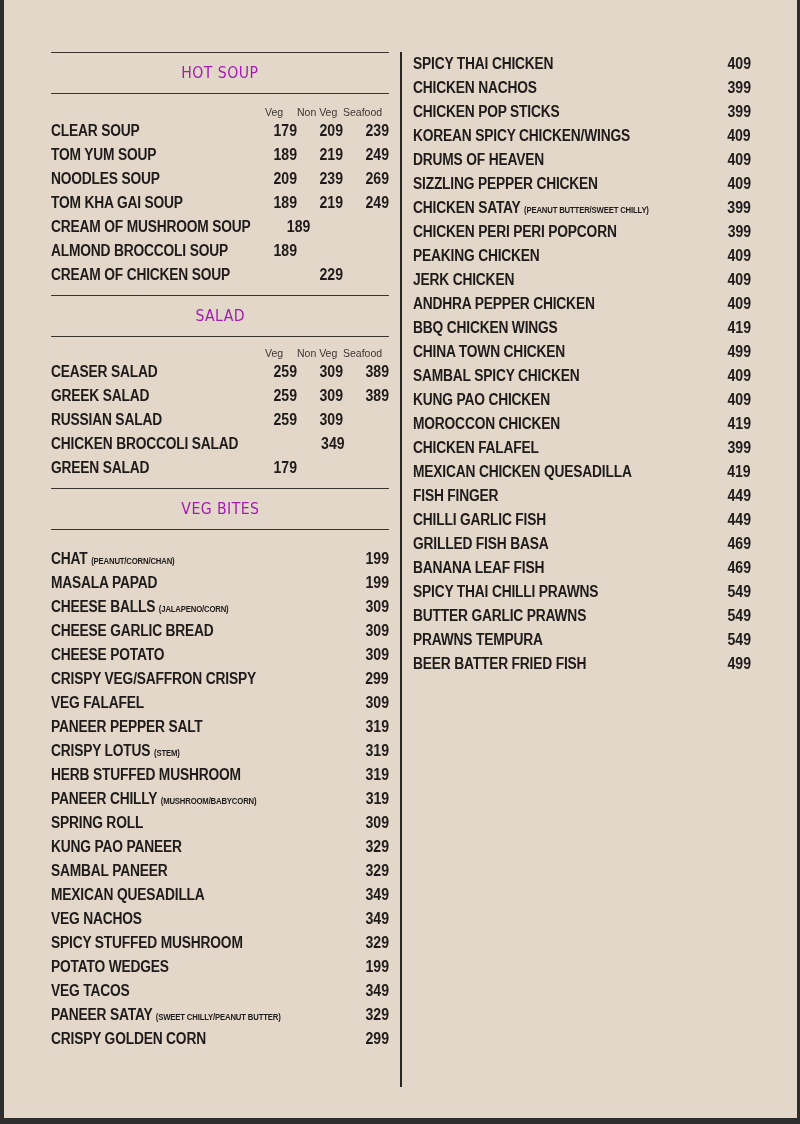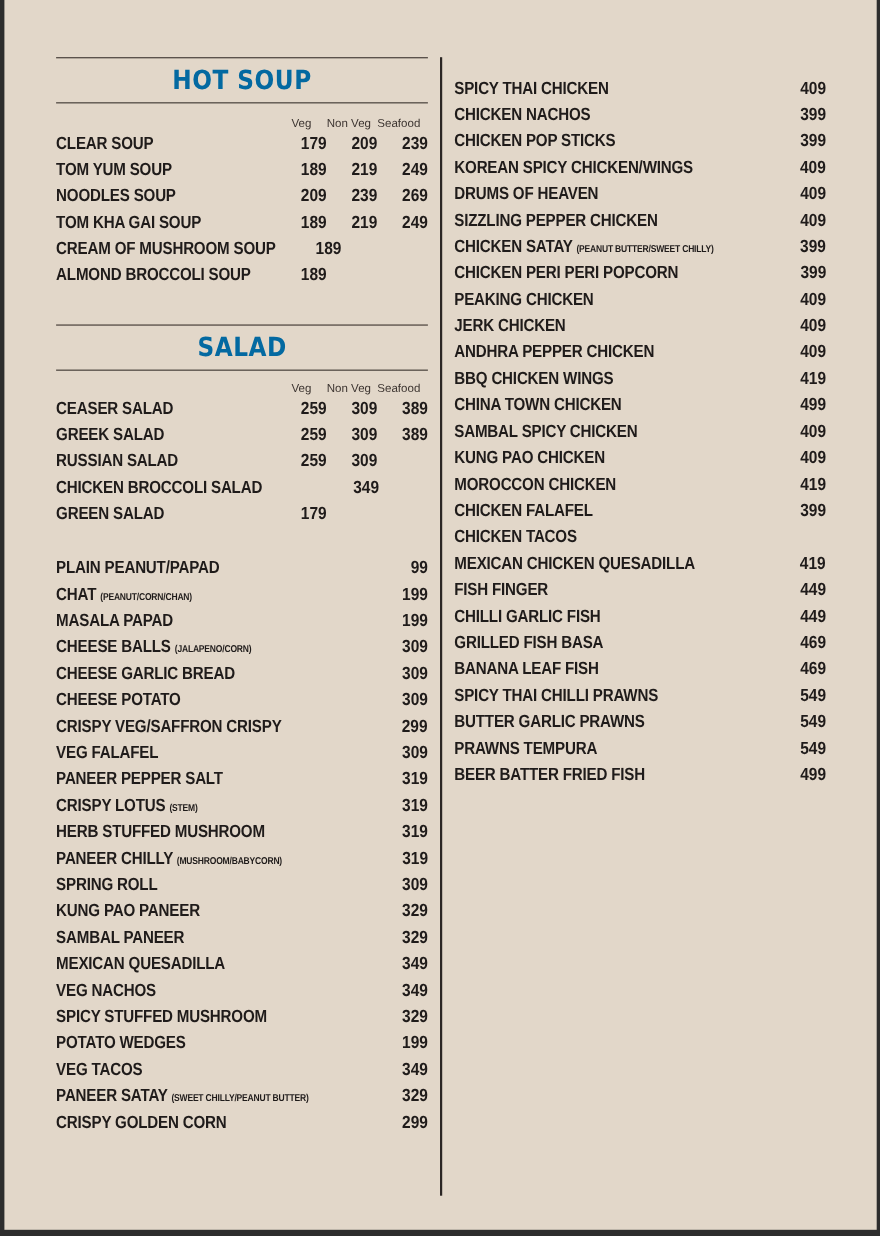--- a/index.html
+++ b/index.html
@@ -17,24 +17,24 @@
   .col-right { left:409px; width:338px; }
   .vdivider {
     position:absolute; left:396px; top:52px; width:2px; height:1035px;
     background:#2b2624;
   }
   .section-head {
     position:relative;
     border-top:1.6px solid #3a322d;
     border-bottom:1.6px solid #3a322d;
     text-align:center;
-    color:#0369a1;
+    color:#a21caf;
     font-family:"DejaVu Sans", sans-serif;
-    font-weight:bold;
-    font-size:24px;
+    font-weight:normal;
+    font-size:16px;
     letter-spacing:0.5px;
     transform-origin:center;
   }
   .section-head span {
     display:inline-block; transform:scaleX(0.88);
   }
   .col-head-row {
     display:flex; justify-content:flex-end;
     color:#3d3531; font-size:10.5px; height:14px; line-height:14px;
   }
@@ -106,20 +106,26 @@
             <div class="price p-veg">189</div>
             <div class="price p-nonveg"></div>
             <div class="price p-sea"></div>
           </div>
           <div class="row">
             <div class="name">ALMOND BROCCOLI SOUP</div>
             <div class="price p-veg">189</div>
             <div class="price p-nonveg"></div>
             <div class="price p-sea"></div>
           </div>
+          <div class="row">
+            <div class="name">CREAM OF CHICKEN SOUP</div>
+            <div class="price p-veg"></div>
+            <div class="price p-nonveg">229</div>
+            <div class="price p-sea"></div>
+          </div>
         </div>
     </div>
 
     <div style="position:absolute;top:295px;left:0;width:338px;">
       <div class="section-head" style="height:40px;line-height:40px;"><span>SALAD</span></div>
       <div class="col-head-row" style="margin-top:9px;">
         <div class="ch ch-veg">Veg</div>
         <div class="ch ch-nonveg">Non Veg</div>
         <div class="ch ch-sea">Seafood</div>
       </div>
@@ -151,25 +157,22 @@
           <div class="row">
             <div class="name">GREEN SALAD</div>
             <div class="price p-veg">179</div>
             <div class="price p-nonveg"></div>
             <div class="price p-sea"></div>
           </div>
         </div>
     </div>
 
     <div style="position:absolute;top:488px;left:0;width:338px;">
+      <div class="section-head" style="height:40px;line-height:40px;"><span>VEG BITES</span></div>
       <div id="veg-bites-rows" style="margin-top:17px;">
-          <div class="row">
-            <div class="name"><span>PLAIN PEANUT/PAPAD</span></div>
-            <div class="price p-single">99</div>
-          </div>
           <div class="row">
             <div class="name"><span>CHAT</span> <span class="note">(PEANUT/CORN/CHAN)</span></div>
             <div class="price p-single">199</div>
           </div>
           <div class="row">
             <div class="name"><span>MASALA PAPAD</span></div>
             <div class="price p-single">199</div>
           </div>
           <div class="row">
             <div class="name"><span>CHEESE BALLS</span> <span class="note">(JALAPENO/CORN)</span></div>
@@ -248,21 +251,21 @@
             <div class="price p-single">299</div>
           </div>
         </div>
     </div>
   </div>
 
   <div class="vdivider"></div>
 
   <div class="col col-right">
     <div style="position:absolute;top:52px;left:0;width:338px;">
-      <div id="non-veg-bites-rows" style="margin-top:17px;">
+      <div id="non-veg-bites-rows" style="margin-top:0;">
           <div class="row">
             <div class="name"><span>SPICY THAI CHICKEN</span></div>
             <div class="price p-single">409</div>
           </div>
           <div class="row">
             <div class="name"><span>CHICKEN NACHOS</span></div>
             <div class="price p-single">399</div>
           </div>
           <div class="row">
             <div class="name"><span>CHICKEN POP STICKS</span></div>
@@ -316,24 +319,20 @@
             <div class="name"><span>KUNG PAO CHICKEN</span></div>
             <div class="price p-single">409</div>
           </div>
           <div class="row">
             <div class="name"><span>MOROCCON CHICKEN</span></div>
             <div class="price p-single">419</div>
           </div>
           <div class="row">
             <div class="name"><span>CHICKEN FALAFEL</span></div>
             <div class="price p-single">399</div>
-          </div>
-          <div class="row">
-            <div class="name"><span>CHICKEN TACOS</span></div>
-            <div class="price p-single"></div>
           </div>
           <div class="row">
             <div class="name"><span>MEXICAN CHICKEN QUESADILLA</span></div>
             <div class="price p-single">419</div>
           </div>
           <div class="row">
             <div class="name"><span>FISH FINGER</span></div>
             <div class="price p-single">449</div>
           </div>
           <div class="row">

